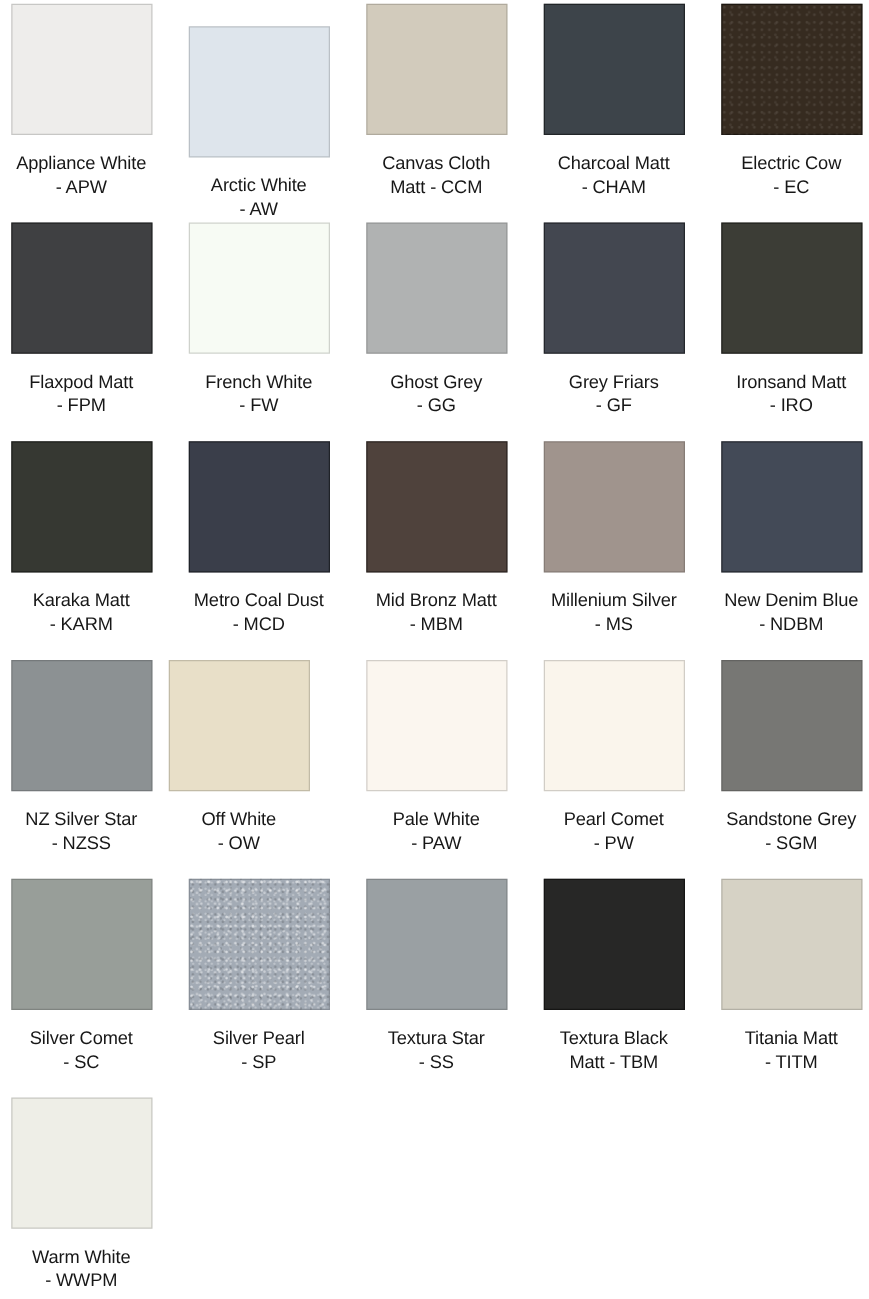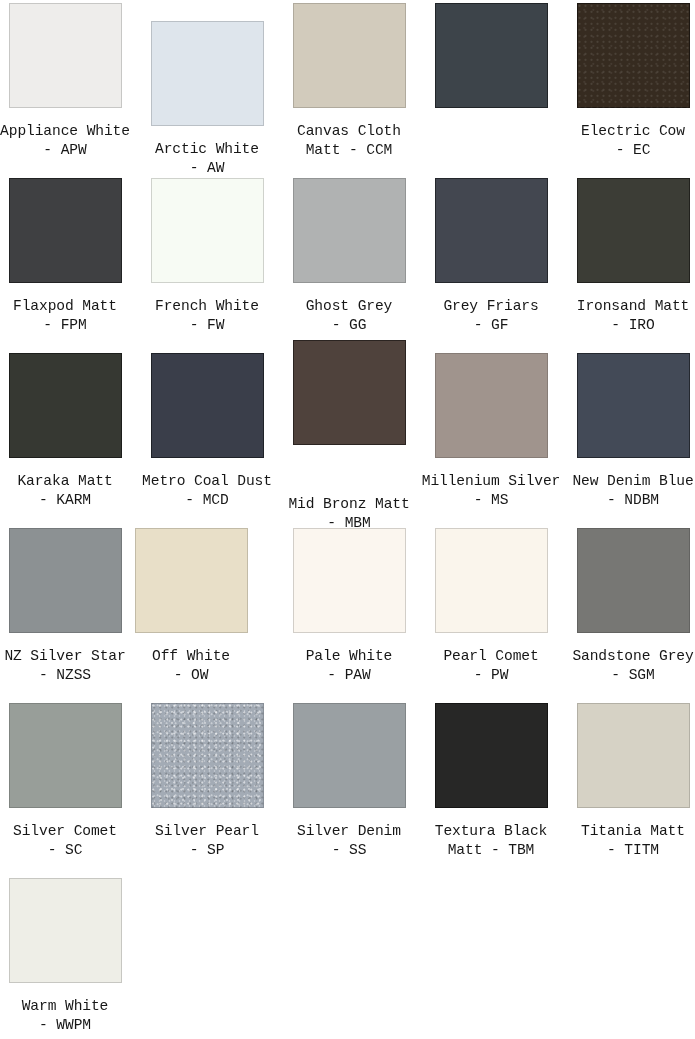--- a/index.html
+++ b/index.html
@@ -14,21 +14,20 @@
     font-family: "Liberation Sans", "DejaVu Sans", sans-serif;
     color: #1a1a1a;
     overflow: hidden;
   }
 
   #swatch-grid {
     position: relative;
     width: 692px;
     height: 1039px;
     box-sizing: border-box;
-    font-family: Liberation Mono, monospace;
   }
 
   .swatch-cell {
     position: absolute;
     width: 142px;
     box-sizing: border-box;
     display: flex;
     flex-direction: column;
     align-items: center;
   }
@@ -88,20 +87,22 @@
       <div class="swatch-label">Arctic White
 - AW</div>
     </div>
     <div class="swatch-cell" style="left: 278px; top: 3px;">
       <div class="swatch-chip" title="Canvas Cloth Matt" style="background-color: rgb(210, 203, 188);"></div>
       <div class="swatch-label">Canvas Cloth
 Matt - CCM</div>
     </div>
     <div class="swatch-cell" style="left: 420px; top: 3px;">
       <div class="swatch-chip dark-edge" title="Charcoal Matt" style="background-color: rgb(61, 68, 74);"></div>
+      <div class="swatch-label">Charcoal Matt
+- CHAM</div>
     </div>
     <div class="swatch-cell" style="left: 562px; top: 3px;">
       <div class="swatch-chip speckle dark-edge" title="Electric Cow" style="background-color: rgb(54, 43, 32);"></div>
       <div class="swatch-label">Electric Cow
 - EC</div>
     </div>
     <div class="swatch-cell" style="left: -6px; top: 178px;">
       <div class="swatch-chip dark-edge" title="Flaxpod Matt" style="background-color: rgb(63, 64, 66);"></div>
       <div class="swatch-label">Flaxpod Matt
 - FPM</div>
@@ -129,21 +130,21 @@
     <div class="swatch-cell" style="left: -6px; top: 353px;">
       <div class="swatch-chip dark-edge" title="Karaka Matt" style="background-color: rgb(54, 56, 50);"></div>
       <div class="swatch-label">Karaka Matt
 - KARM</div>
     </div>
     <div class="swatch-cell" style="left: 136px; top: 353px;">
       <div class="swatch-chip dark-edge" title="Metro Coal Dust" style="background-color: rgb(58, 62, 74);"></div>
       <div class="swatch-label">Metro Coal Dust
 - MCD</div>
     </div>
-    <div class="swatch-cell" style="left: 278px; top: 340px; gap: 36px;">
+    <div class="swatch-cell" style="left: 278px; top: 353px;">
       <div class="swatch-chip dark-edge" title="Mid Bronz Matt" style="background-color: rgb(79, 66, 60);"></div>
       <div class="swatch-label">Mid Bronz Matt
 - MBM</div>
     </div>
     <div class="swatch-cell" style="left: 420px; top: 353px;">
       <div class="swatch-chip" title="Millenium Silver" style="background-color: rgb(160, 148, 141);"></div>
       <div class="swatch-label">Millenium Silver
 - MS</div>
     </div>
     <div class="swatch-cell" style="left: 562px; top: 353px;">
@@ -181,21 +182,21 @@
       <div class="swatch-label">Silver Comet
 - SC</div>
     </div>
     <div class="swatch-cell" style="left: 136px; top: 703px;">
       <div class="swatch-chip metallic" title="Silver Pearl" style="background-color: rgb(163, 171, 181);"></div>
       <div class="swatch-label">Silver Pearl
 - SP</div>
     </div>
     <div class="swatch-cell" style="left: 278px; top: 703px;">
       <div class="swatch-chip" title="Silver Star" style="background-color: rgb(154, 160, 163);"></div>
-      <div class="swatch-label">Silver Denim
+      <div class="swatch-label">Textura Star
 - SS</div>
     </div>
     <div class="swatch-cell" style="left: 420px; top: 703px;">
       <div class="swatch-chip dark-edge" title="Textura Black Matt" style="background-color: rgb(39, 39, 38);"></div>
       <div class="swatch-label">Textura Black
 Matt - TBM</div>
     </div>
     <div class="swatch-cell" style="left: 562px; top: 703px;">
       <div class="swatch-chip" title="Titania Matt" style="background-color: rgb(214, 210, 197);"></div>
       <div class="swatch-label">Titania Matt

